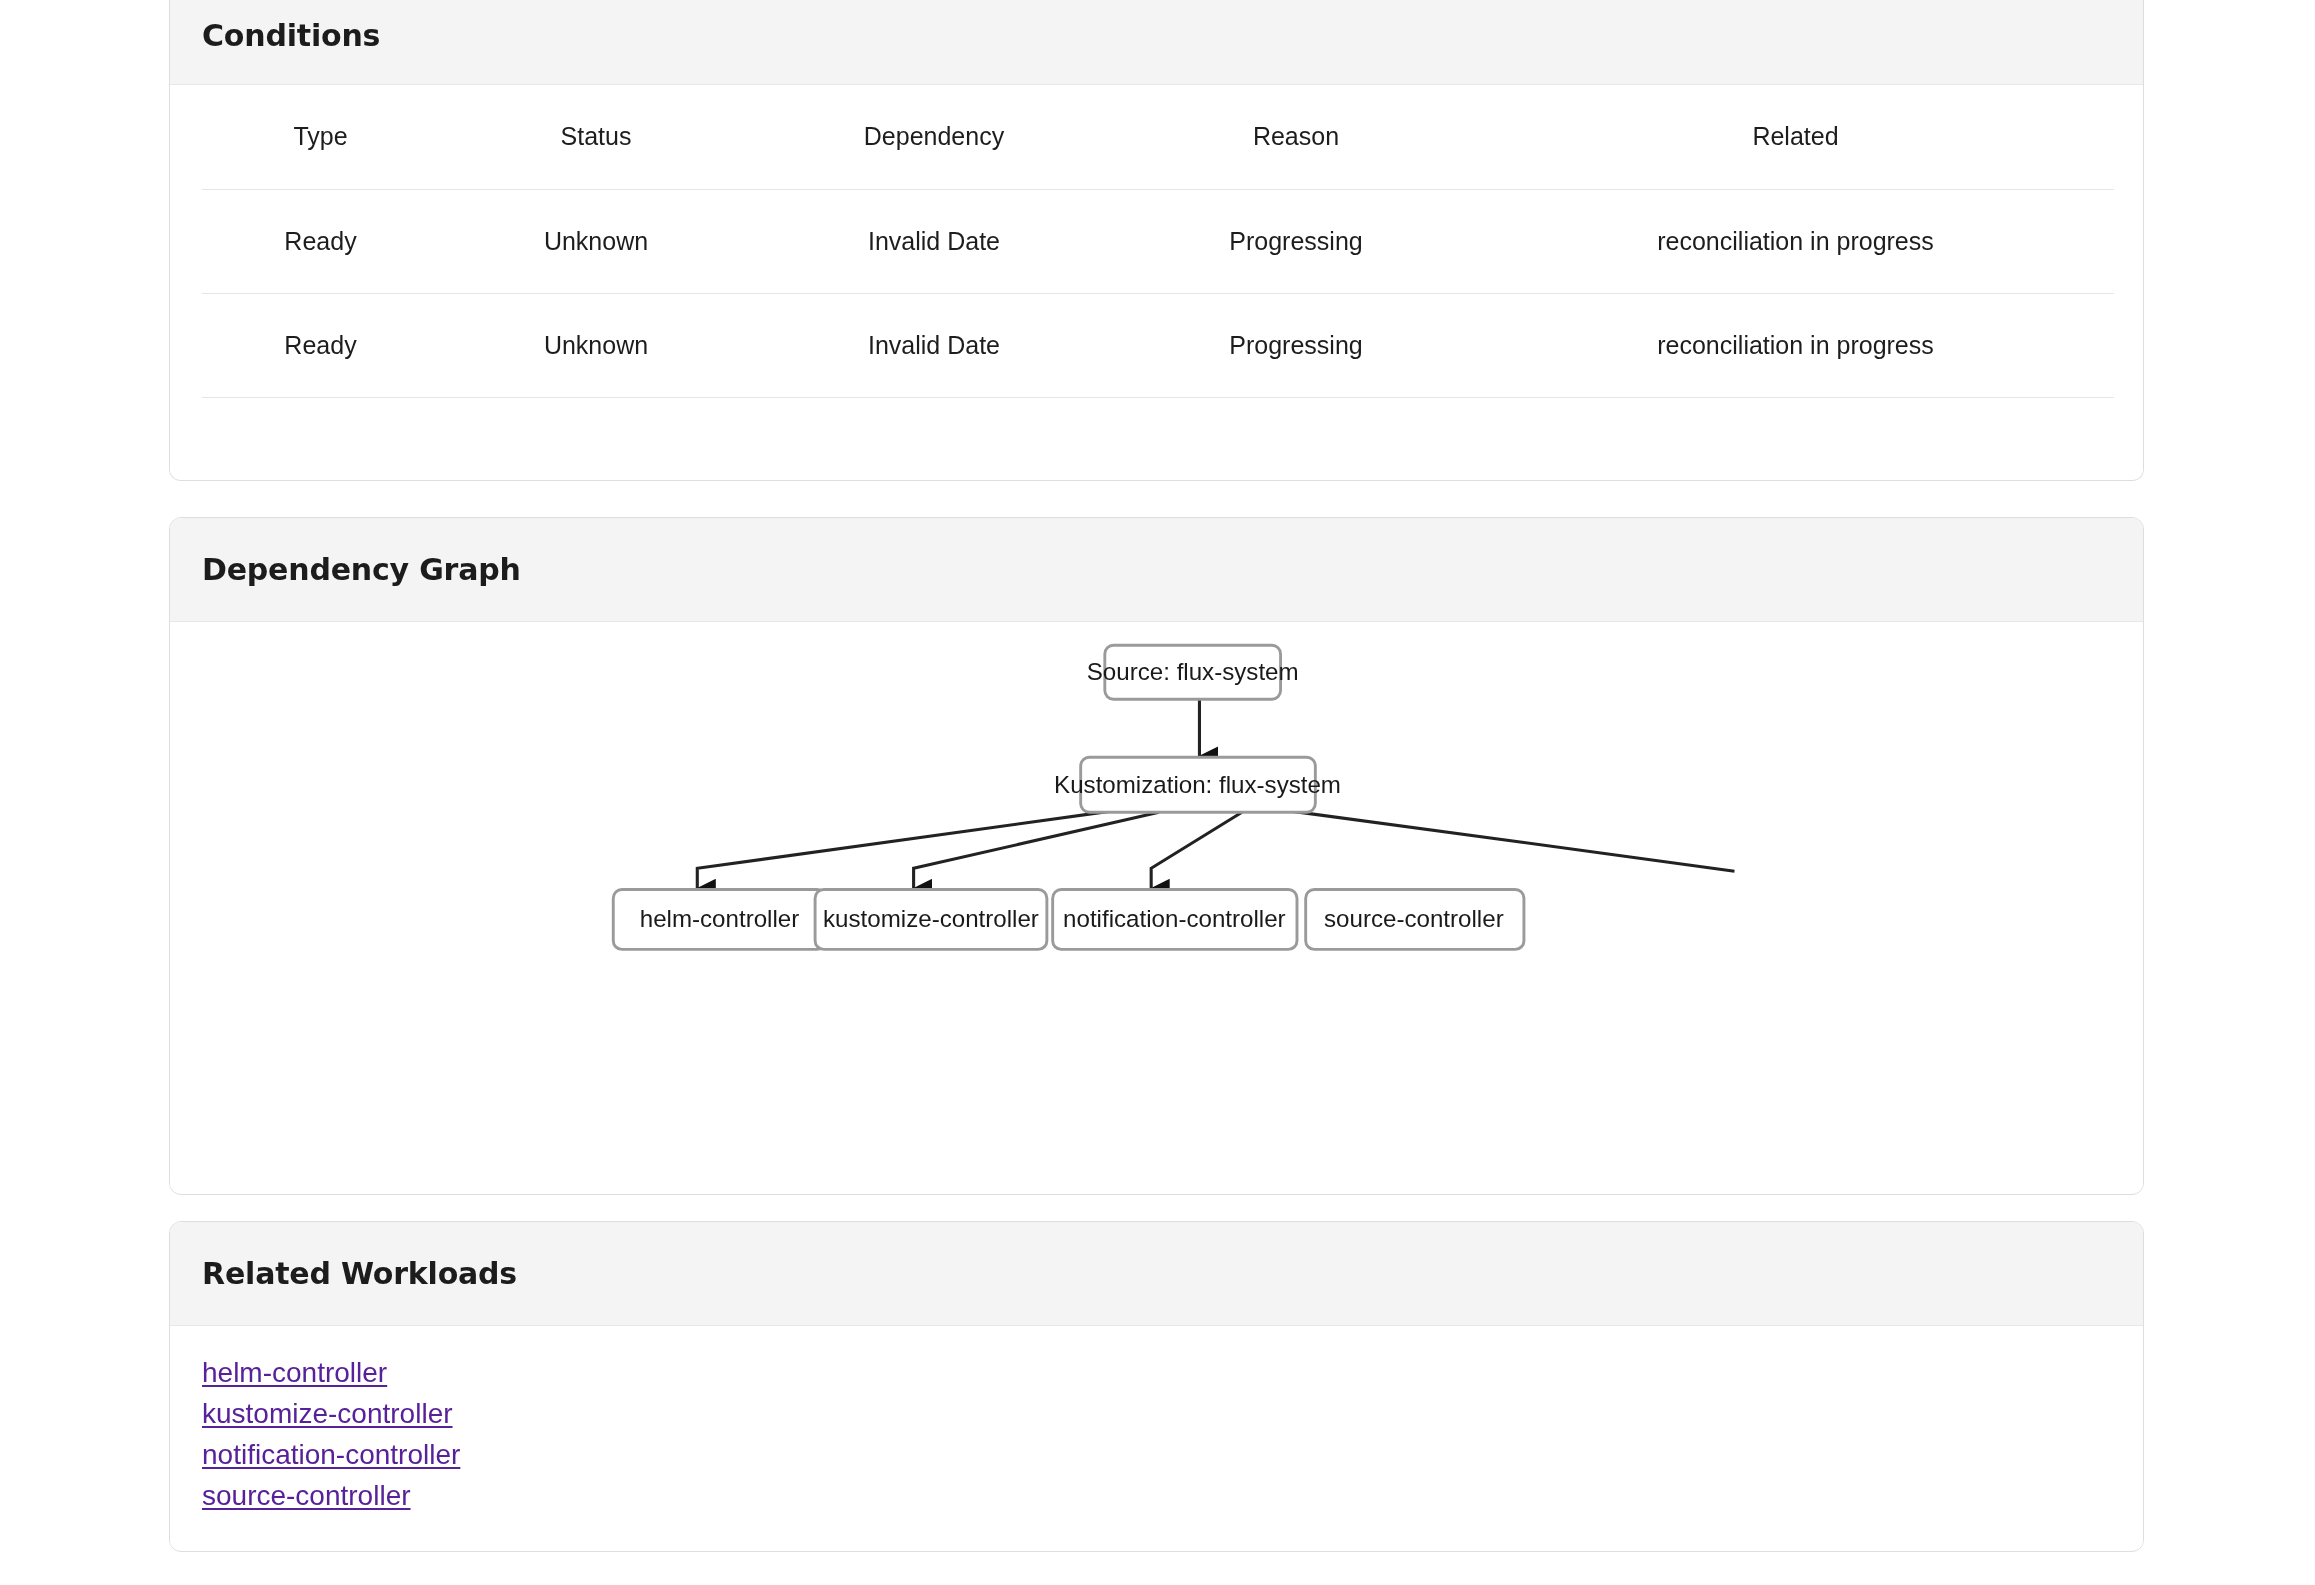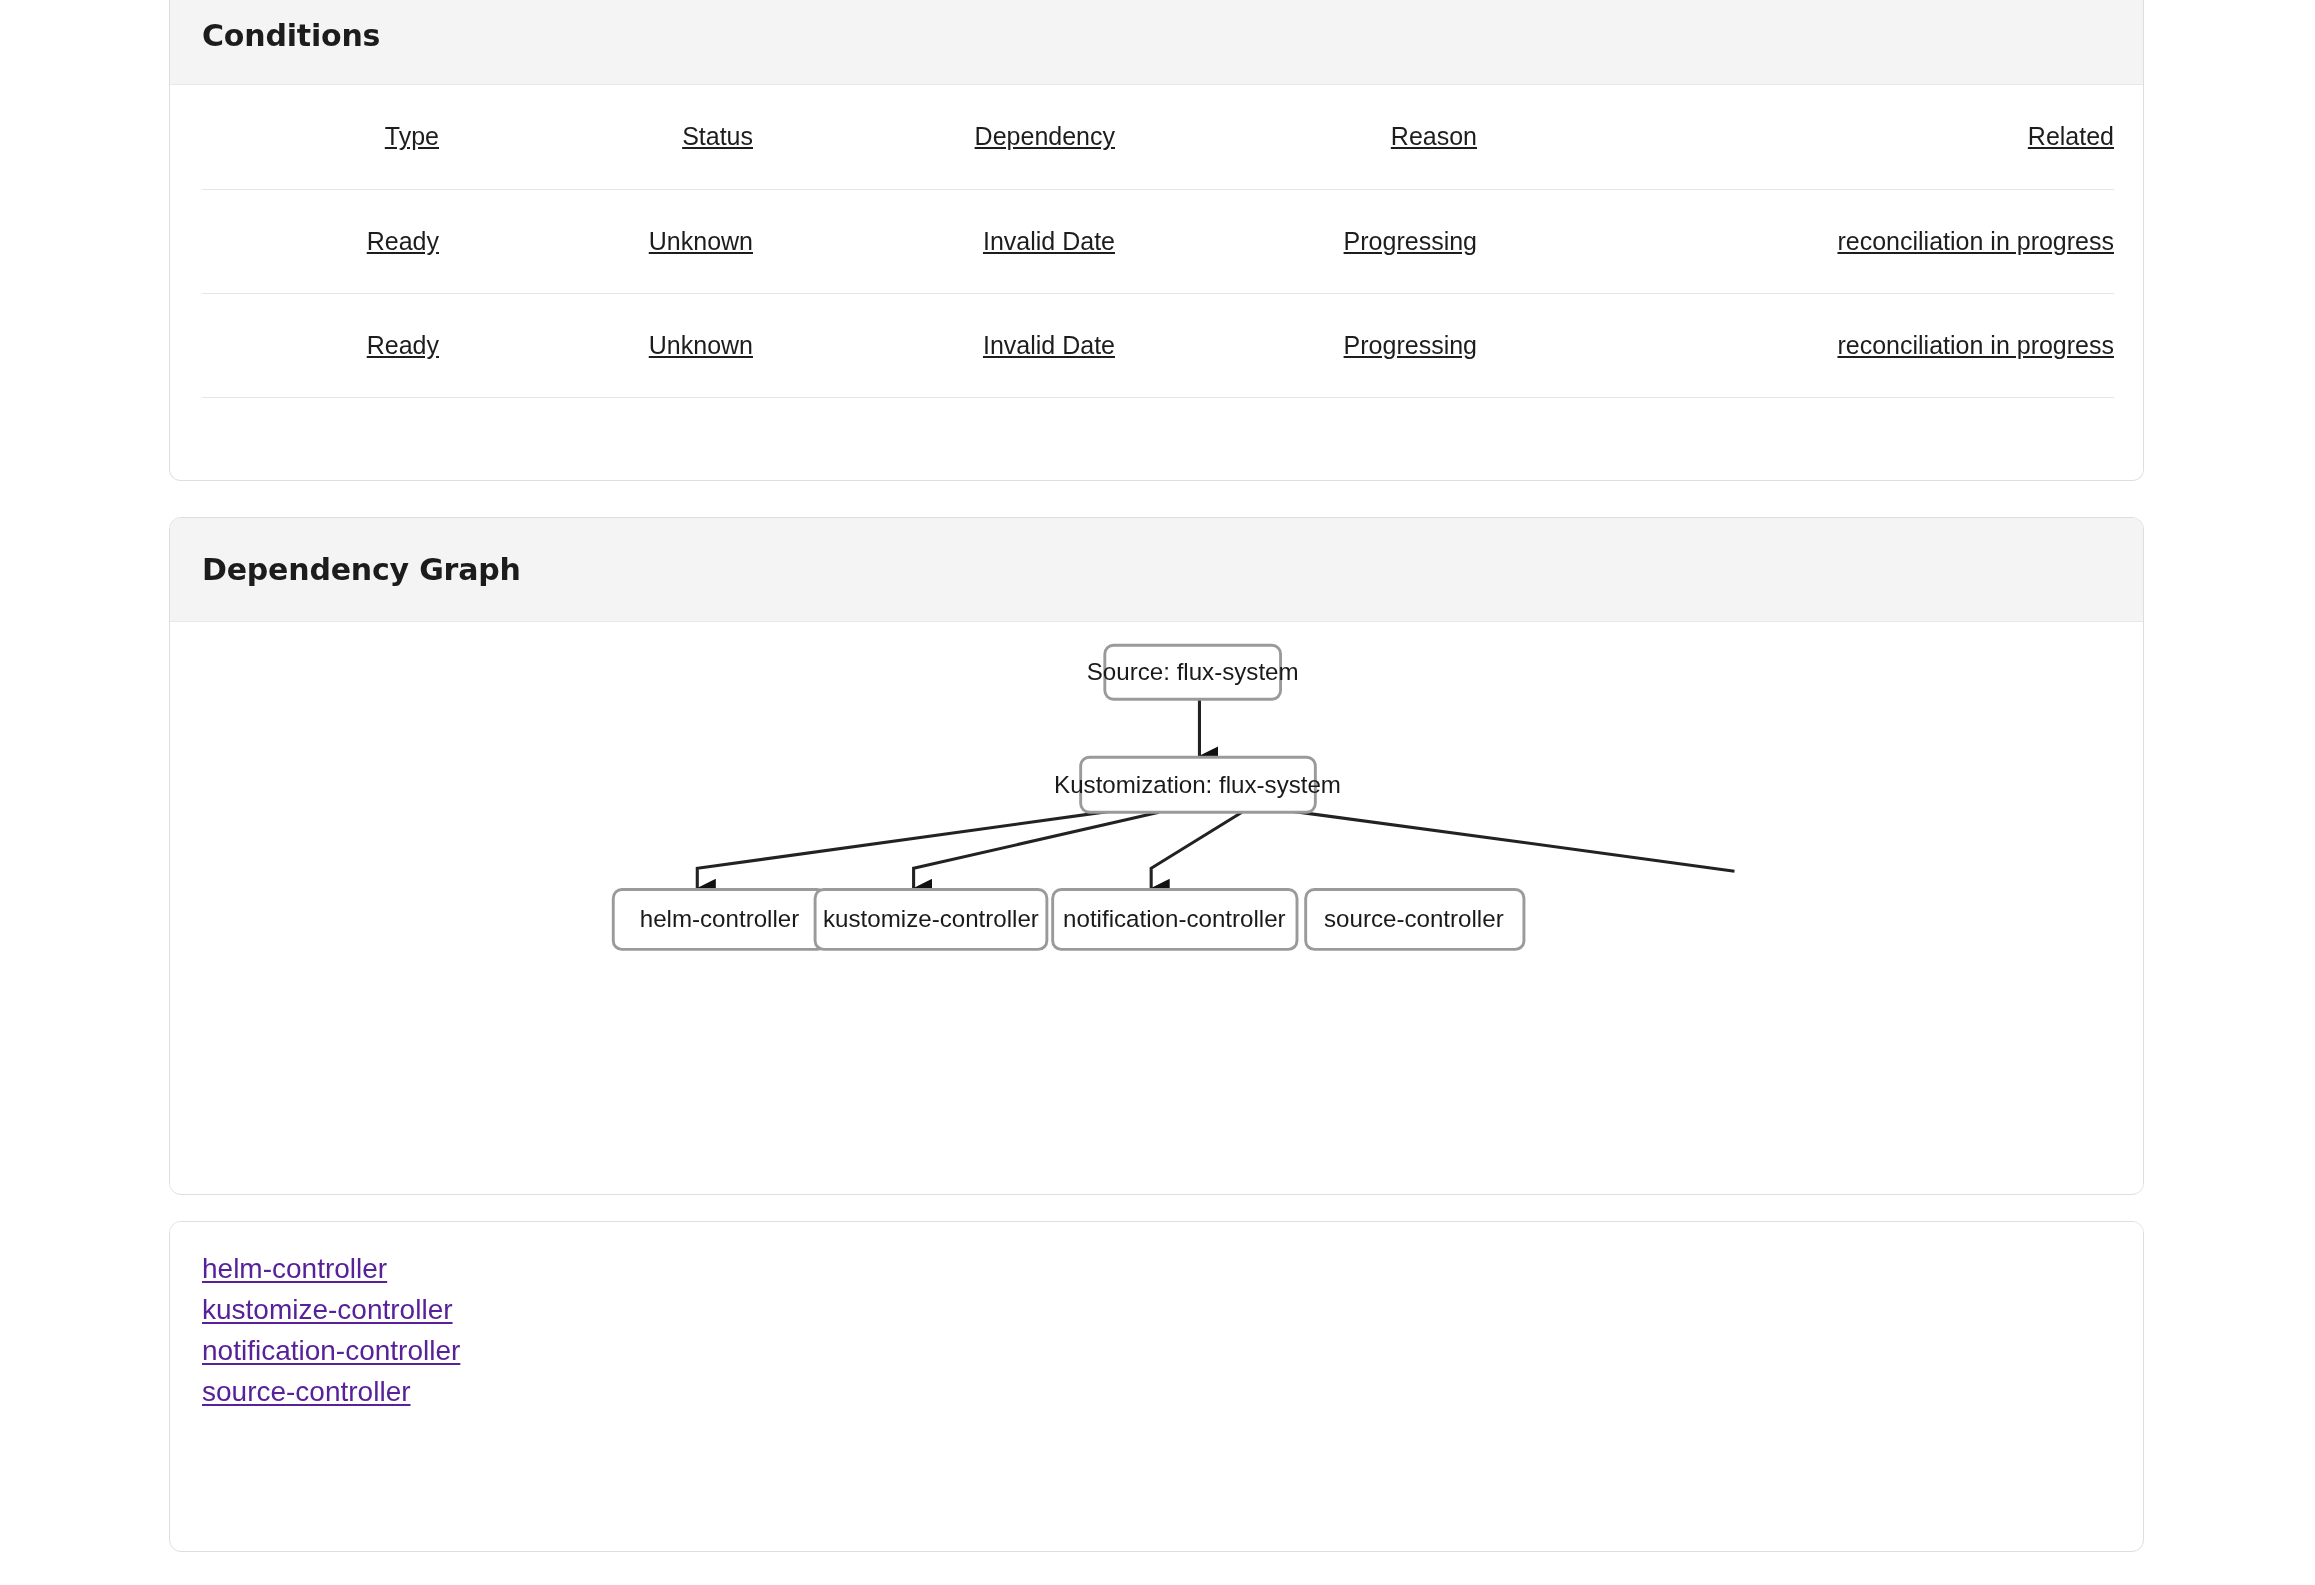--- a/index.html
+++ b/index.html
@@ -59,27 +59,26 @@
   #conditions-card .card-body { height: 394px; padding: 0 32px; }
 
   table.cond-table {
     width: 1912px;
     border-collapse: collapse;
     table-layout: fixed;
     font-size: 25px;
   }
   table.cond-table th,
   table.cond-table td {
-    text-align: right;
+    text-align: center;
     font-weight: normal;
     color: #1d1d1d;
     font-size: 25px;
     padding: 0;
     vertical-align: middle;
-    text-decoration: underline;
   }
   table.cond-table th { height: 104px; border-bottom: 1.9px solid #e6e6e6; }
   table.cond-table td { height: 103px; border-bottom: 1.9px solid #e6e6e6; }
   table.cond-table .col-type      { width: 237px; }
   table.cond-table .col-status    { width: 314px; }
   table.cond-table .col-timestamp { width: 362px; }
   table.cond-table .col-reason    { width: 362px; }
   table.cond-table .col-message   { width: auto; }
 
   
@@ -237,20 +236,23 @@
 
       <g class="gnode">
         <rect x="1176" y="277" width="226" height="62" rx="9" ry="9"></rect>
         <text x="1288" y="309">source-controller</text>
       </g>
     </svg>
   </div>
 </section>
 
 <section class="card" id="workloads-card">
+  <div class="card-header">
+    <span class="card-title">Related Workloads</span>
+  </div>
   <div class="card-body">
     <ul class="workload-list">
       <li>
         <a class="workload-link">helm-controller</a>
       </li>
       <li>
         <a class="workload-link">kustomize-controller</a>
       </li>
       <li>
         <a class="workload-link">notification-controller</a>

